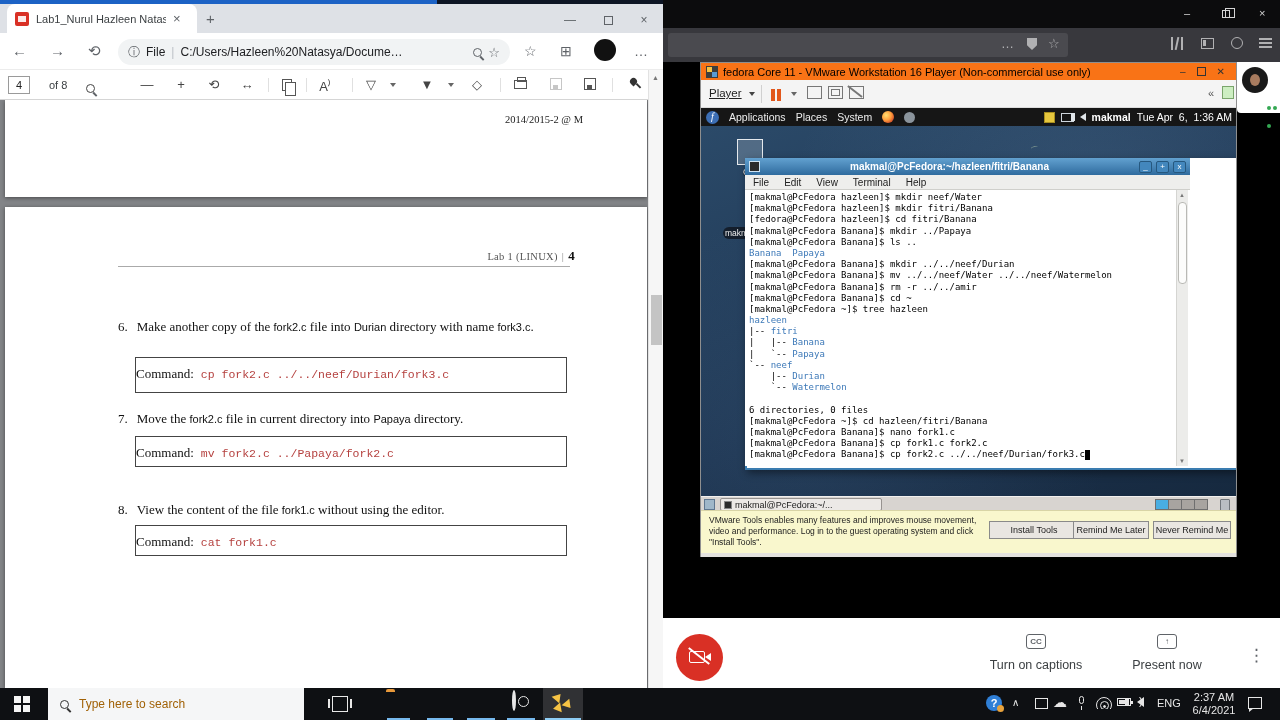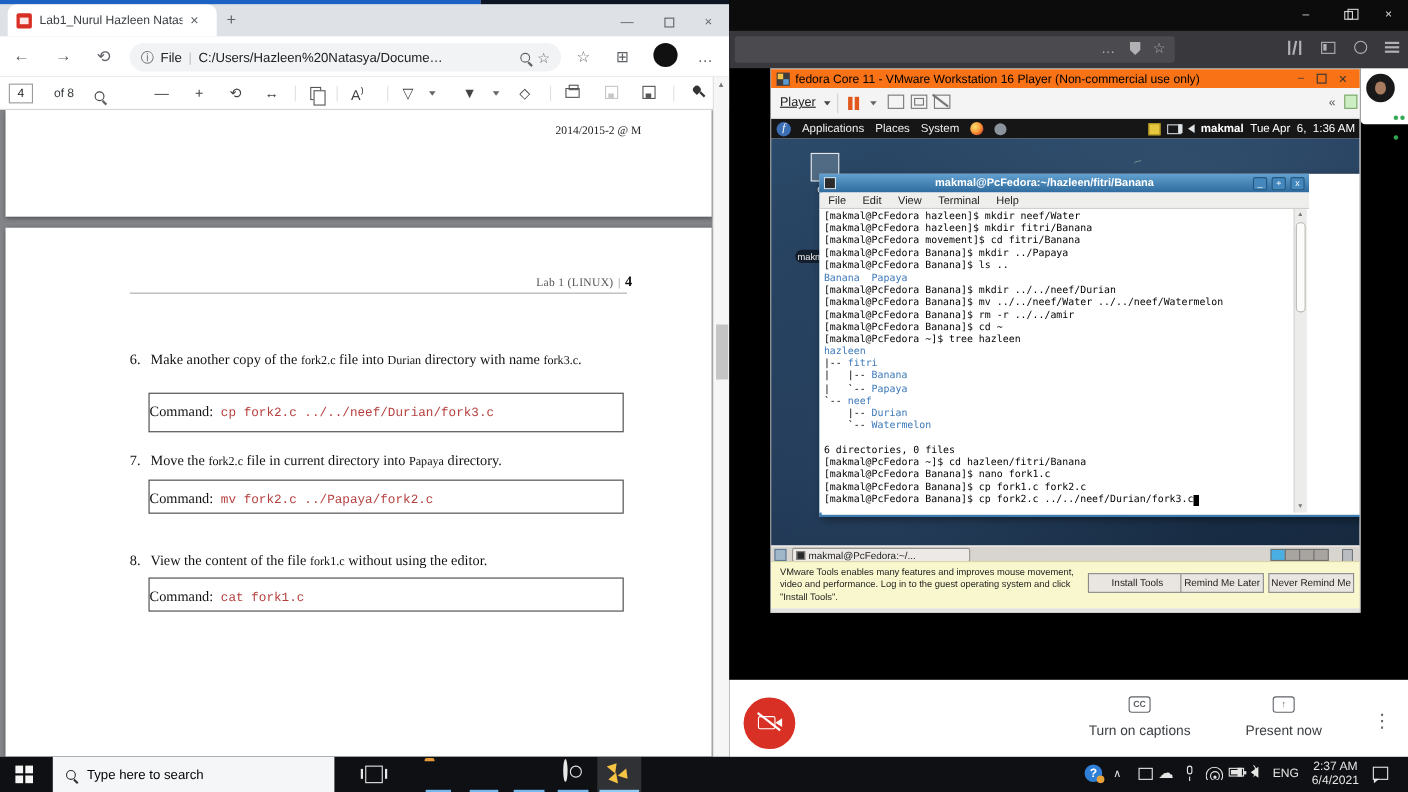--- a/index.html
+++ b/index.html
@@ -53,21 +53,21 @@
   #page3{left:5px;top:0;width:642px;height:97px}
   .p3-date{right:64px;top:14px;font-family:"Liberation Serif",serif;font-size:10.5px;color:#222}
   #page4{left:5px;top:107px;width:642px;height:481px}
   .p4-header{right:72px;top:41px;font-family:"Liberation Serif",serif;font-size:10.5px;color:#555;letter-spacing:.3px}
   .p4-hsep{color:#888;padding:0 4px}
   .p4-num{font-size:13px;font-weight:bold;color:#111}
   .p4-rule{left:113px;top:59px;width:452px;border-top:1px solid #aaa}
   .doc-item{left:113px;display:flex;gap:9px;font-family:"Liberation Serif",serif;font-size:13px;color:#111;line-height:18px}
   .doc-item .txt{width:420px}
   .seg-s{font-family:"Liberation Serif",serif;font-size:13px}
-  .seg-m{font-family:Liberation Serif, serif;font-size:11px}
+  .seg-m{font-family:Liberation Sans, sans-serif;font-size:11px}
   .cmd-box{left:130px;width:432px;border:1px solid #444;background:#fff;padding:8px 0;display:flex;align-items:baseline;gap:7px}
   .cmd-label{font-family:"Liberation Serif",serif;font-size:13px;color:#111}
   .cmd-code{font-family:"Liberation Mono","DejaVu Sans Mono",monospace;font-size:11.5px;color:#b5413f;white-space:pre}
   .e-scroll{left:648px;top:70px;width:15px;height:618px;background:#f6f6f6;border-left:1px solid #e2e2e2}
   .e-scroll-up{left:3px;top:4px;font-size:7px;color:#777}
   .e-thumb{left:2px;top:225px;width:11px;height:50px;background:#c4c4c4}
   
   #firefox{left:663px;top:0;width:617px;height:688px;background:#000}
   .ff-title{left:0;top:0;width:617px;height:28px;background:#0c0c0d}
   .ff-wc{color:#d5d5d5;font-size:11px;top:7px}
@@ -168,21 +168,21 @@
   .vm-tools{left:0;top:447px;width:535px;height:43px;background:#f9f7cd;border-top:1px solid #d8d4a6}
   .vmt-msg{left:8px;top:4px;width:292px;font-size:8.5px;line-height:11px;color:#1d1d1d}
   .vmt-btn{top:10px;height:18px;background:#e9e6e1;border:1px solid #8a8a8a;font-size:9px;color:#222;text-align:center;line-height:16px}
   .vm-bottom{left:0;top:490px;width:535px;height:4px;background:#e4e2df}
   
   #wtb{left:0;top:688px;width:1280px;height:32px;background:#0e1013}
   .w-start{left:14px;top:8px;width:16px;height:16px;display:grid;grid-template-columns:7px 7px;grid-template-rows:7px 7px;gap:2px}
   .w-start i{background:#f5f5f5}
   .w-search{left:48px;top:0;width:256px;height:32px;background:#f5f6f7;display:flex;align-items:center;gap:10px;padding:0 12px}
   .w-search .i-search{border-color:#333}.w-search .i-search:after{background:#333}
-  .w-search-text{font-size:12px;color:#000000}
+  .w-search-text{font-size:12px;color:#a16207}
   .w-taskview{left:332px;top:8px;width:16px;height:16px;border:1.5px solid #e8e8e8;position:absolute}
   .w-taskview:before{content:"";position:absolute;left:-5px;top:2px;width:2px;height:9px;background:#e8e8e8}
   .w-taskview:after{content:"";position:absolute;right:-5px;top:2px;width:2px;height:9px;background:#e8e8e8}
   .w-app{top:4px;width:24px;height:24px}
   .i-folder{width:22px;height:15px;background:linear-gradient(#ffd56b,#f0a93f);border-radius:2px;position:relative;margin-top:5px}
   .i-folder:before{content:"";position:absolute;left:0;top:-3px;width:9px;height:3px;background:#e8993a;border-radius:2px 2px 0 0}
   .i-ff{width:21px;height:21px;border-radius:50%;background:radial-gradient(circle at 62% 35%,#ffe570 10%,#ffb84d 35%,#ff7139 60%,#d5412a 85%)}
   .i-edge{width:21px;height:21px;border-radius:50%;background:radial-gradient(circle at 35% 65%,#47d9a1 15%,#2bb3d8 45%,#1b66c9 75%,#0b4f9e)}
   .i-obs{width:21px;height:21px;border-radius:50%;background:#14161a;border:2px solid #e8e8e8;position:relative}
   .i-obs:after{content:"";position:absolute;left:4px;top:4px;width:9px;height:9px;border-radius:50%;border:1.5px solid #e8e8e8}
@@ -413,21 +413,21 @@
         <div class="abs t-menubar">
           <span class="t-menu">File</span>
           <span class="t-menu">Edit</span>
           <span class="t-menu">View</span>
           <span class="t-menu">Terminal</span>
           <span class="t-menu">Help</span>
         </div>
         <div class="abs t-body">
             <div class="tline"><span>[makmal@PcFedora hazleen]$ mkdir neef/Water</span></div>
             <div class="tline"><span>[makmal@PcFedora hazleen]$ mkdir fitri/Banana</span></div>
-            <div class="tline"><span>[makmal@PcFedora movement]$ cd fitri/Banana</span></div>
+            <div class="tline"><span>[fedora@PcFedora hazleen]$ cd fitri/Banana</span></div>
             <div class="tline"><span>[makmal@PcFedora Banana]$ mkdir ../Papaya</span></div>
             <div class="tline"><span>[makmal@PcFedora Banana]$ ls ..</span></div>
             <div class="tline"><span class="seg-b">Banana</span><span>  </span><span class="seg-b">Papaya</span></div>
             <div class="tline"><span>[makmal@PcFedora Banana]$ mkdir ../../neef/Durian</span></div>
             <div class="tline"><span>[makmal@PcFedora Banana]$ mv ../../neef/Water ../../neef/Watermelon</span></div>
             <div class="tline"><span>[makmal@PcFedora Banana]$ rm -r ../../amir</span></div>
             <div class="tline"><span>[makmal@PcFedora Banana]$ cd ~</span></div>
             <div class="tline"><span>[makmal@PcFedora ~]$ tree hazleen</span></div>
             <div class="tline"><span class="seg-b">hazleen</span></div>
             <div class="tline"><span>|-- </span><span class="seg-b">fitri</span></div>

